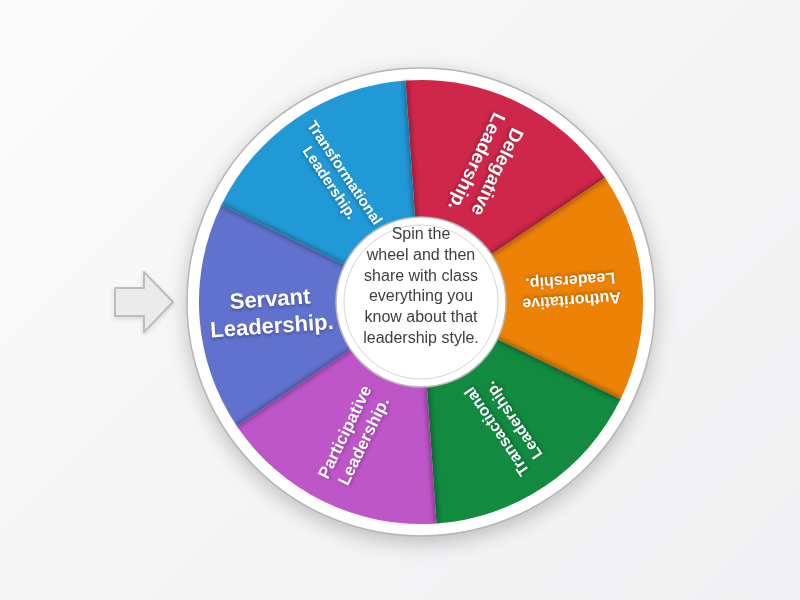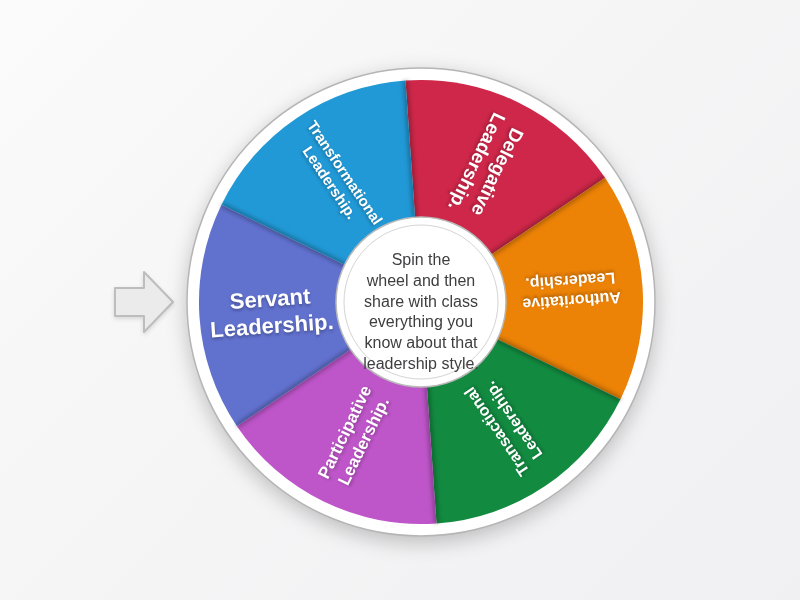--- a/index.html
+++ b/index.html
@@ -42,21 +42,21 @@
   }
   .lbl-delegative        { left: 487px; top: 167px; font-size: 19px; transform: translate(-50%,-50%) rotate(116deg); }
   .lbl-authoritative     { left: 571px; top: 291px; font-size: 16px; transform: translate(-50%,-50%) rotate(176deg); }
   .lbl-transactional     { left: 505px; top: 426px; font-size: 16px; transform: translate(-50%,-50%) rotate(-124deg); }
   .lbl-participative     { left: 355px; top: 437px; font-size: 17px; transform: translate(-50%,-50%) rotate(-64deg); }
   .lbl-servant           { left: 271px; top: 313px; font-size: 22px; transform: translate(-50%,-50%) rotate(-4deg); }
   .lbl-transformational  { left: 337px; top: 178px; font-size: 15px; transform: translate(-50%,-50%) rotate(56deg); }
   .center-text {
     position: absolute;
     left: 421px;
-    top: 312px;
+    top: 286px;
     width: 170px;
     transform: translate(-50%,-50%);
     text-align: center;
     white-space: pre-line;
     color: #3e3e40;
     font-size: 16px;
     line-height: 1.3;
     pointer-events: none;
   }
 </style>

